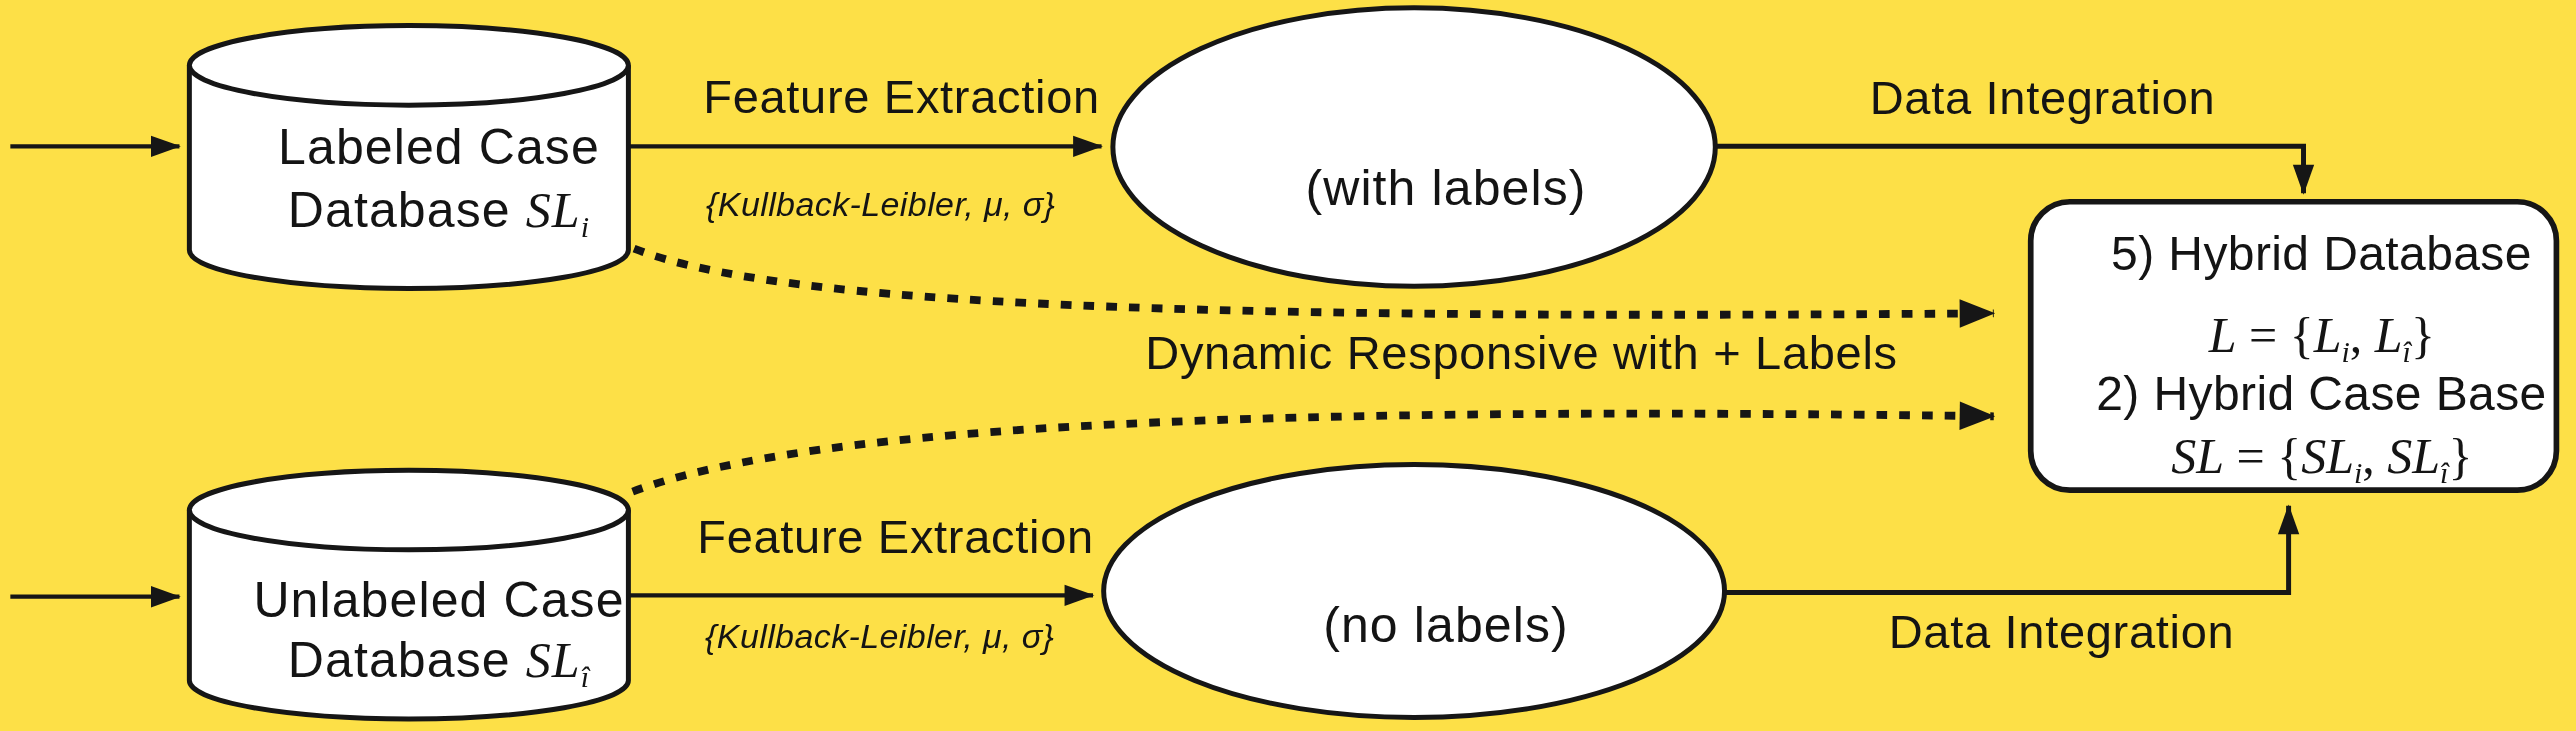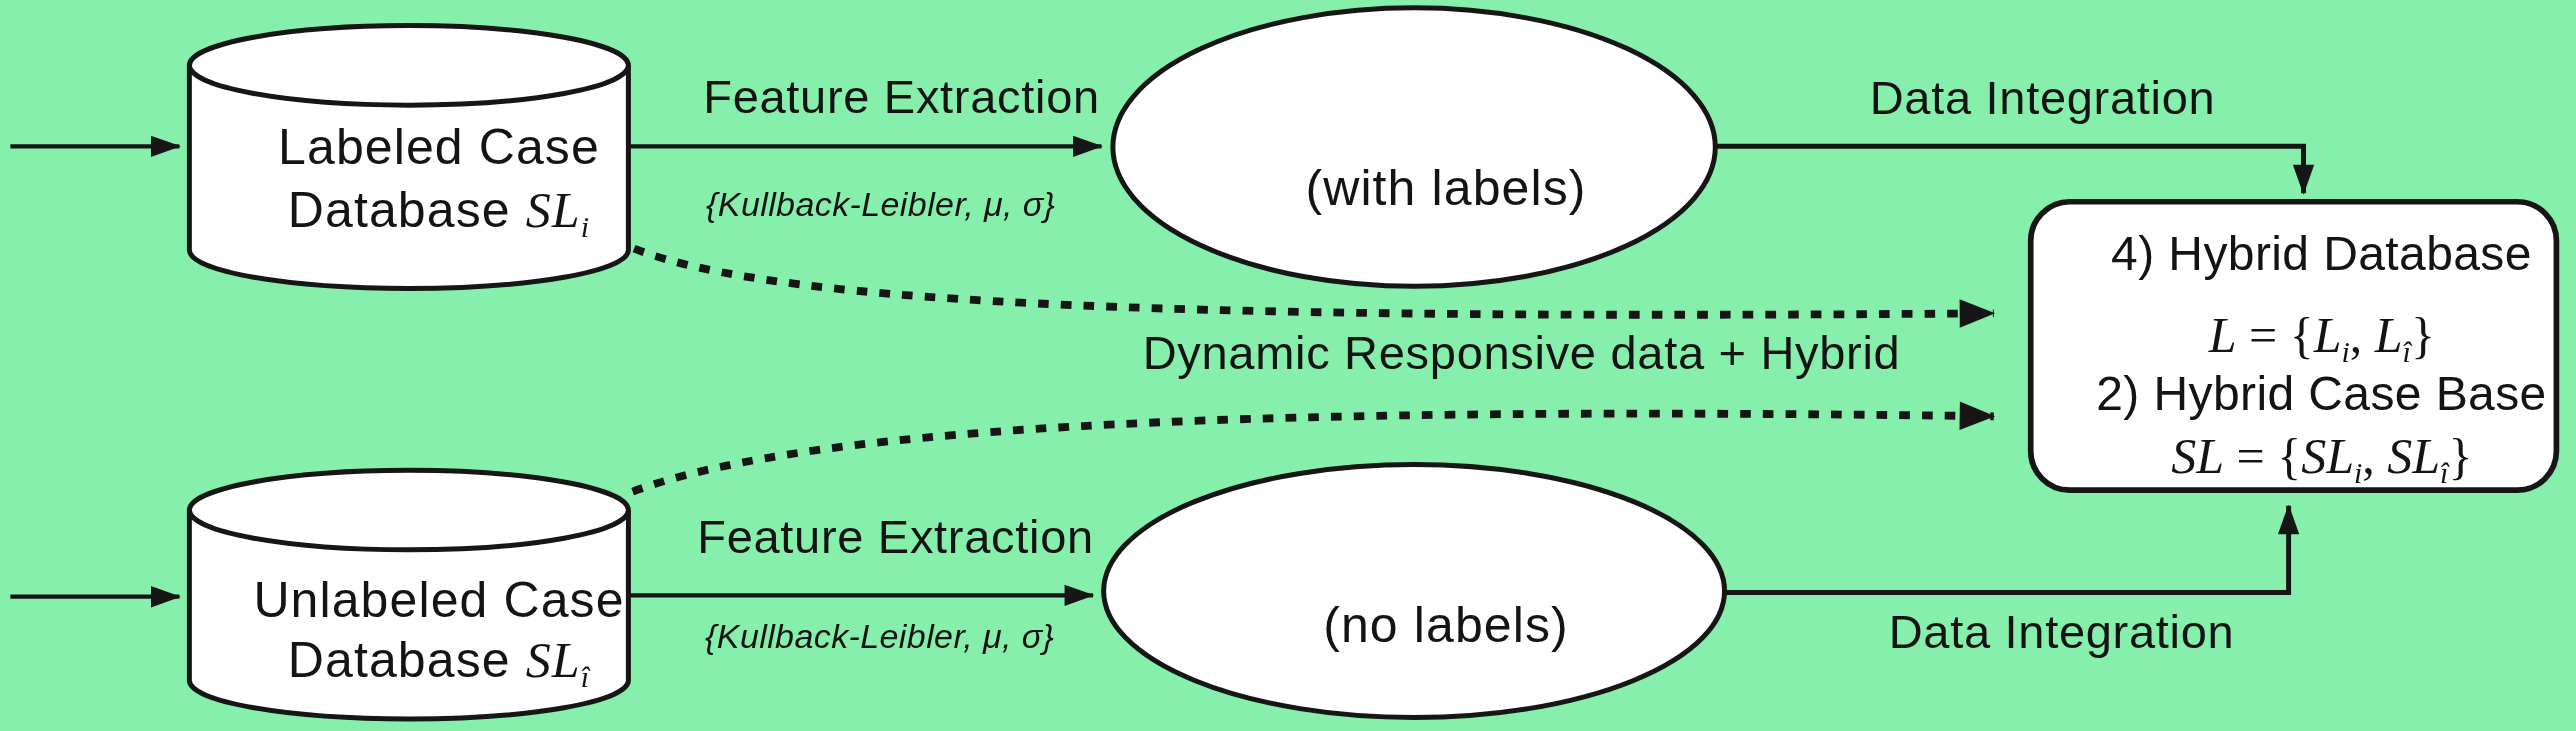--- a/index.html
+++ b/index.html
@@ -1,20 +1,20 @@
 <!DOCTYPE html>
 <html style="font-size:11.4px"><head>
 <meta charset="utf-8">
 <style>
   html, body { margin: 0; padding: 0; background: #ffffff; }
   .stage {
     position: relative;
     width: 2576px;
     height: 731px;
-    background: #86efac;
+    background: #fde047;
     overflow: hidden;
     font-family: "Liberation Sans", sans-serif;
     color: #141414;
   }
   .layer {
     position: absolute;
     left: 0; top: 0;
     width: 2576px; height: 731px;
   }
   .t {
@@ -100,34 +100,34 @@
   <div class="t lbl" style="left:874px; top:97px">
     <span>Feature Extraction</span>
   </div>
   <div class="t kl" style="left:861px; top:205px">
     <span>{Kullback-Leibler, μ, σ}</span>
   </div>
   <div class="t lbl" style="left:2015px; top:98px">
     <span>Data Integration</span>
   </div>
   <div class="t lbl" style="left:1494px; top:353px">
-    <span>Dynamic Responsive data + Hybrid</span>
+    <span>Dynamic Responsive with + Labels</span>
   </div>
   <div class="t lbl" style="left:868px; top:537px">
     <span>Feature Extraction</span>
   </div>
   <div class="t kl" style="left:860px; top:637px">
     <span>{Kullback-Leibler, μ, σ}</span>
   </div>
   <div class="t lbl" style="left:2034px; top:632px">
     <span>Data Integration</span>
   </div>
 
   <div class="t boxline" style="left:2294px; top:254px">
-    <span>4) Hybrid Database</span>
+    <span>5) Hybrid Database</span>
   </div>
   <div class="t formula" style="left:2294px; top:338px">
     <span class="m">L</span><span class="mu"> = {</span><span class="m">L</span><span class="m sub">i</span><span class="mu">, </span><span class="m">L</span><span class="m sub">î</span><span class="mu">}</span>
   </div>
   <div class="t boxline" style="left:2294px; top:394px">
     <span>2) Hybrid Case Base</span>
   </div>
   <div class="t formula" style="left:2294px; top:459px">
     <span class="m">SL</span><span class="mu"> = {</span><span class="m">SL</span><span class="m sub">i</span><span class="mu">, </span><span class="m">SL</span><span class="m sub">î</span><span class="mu">}</span>
   </div>

